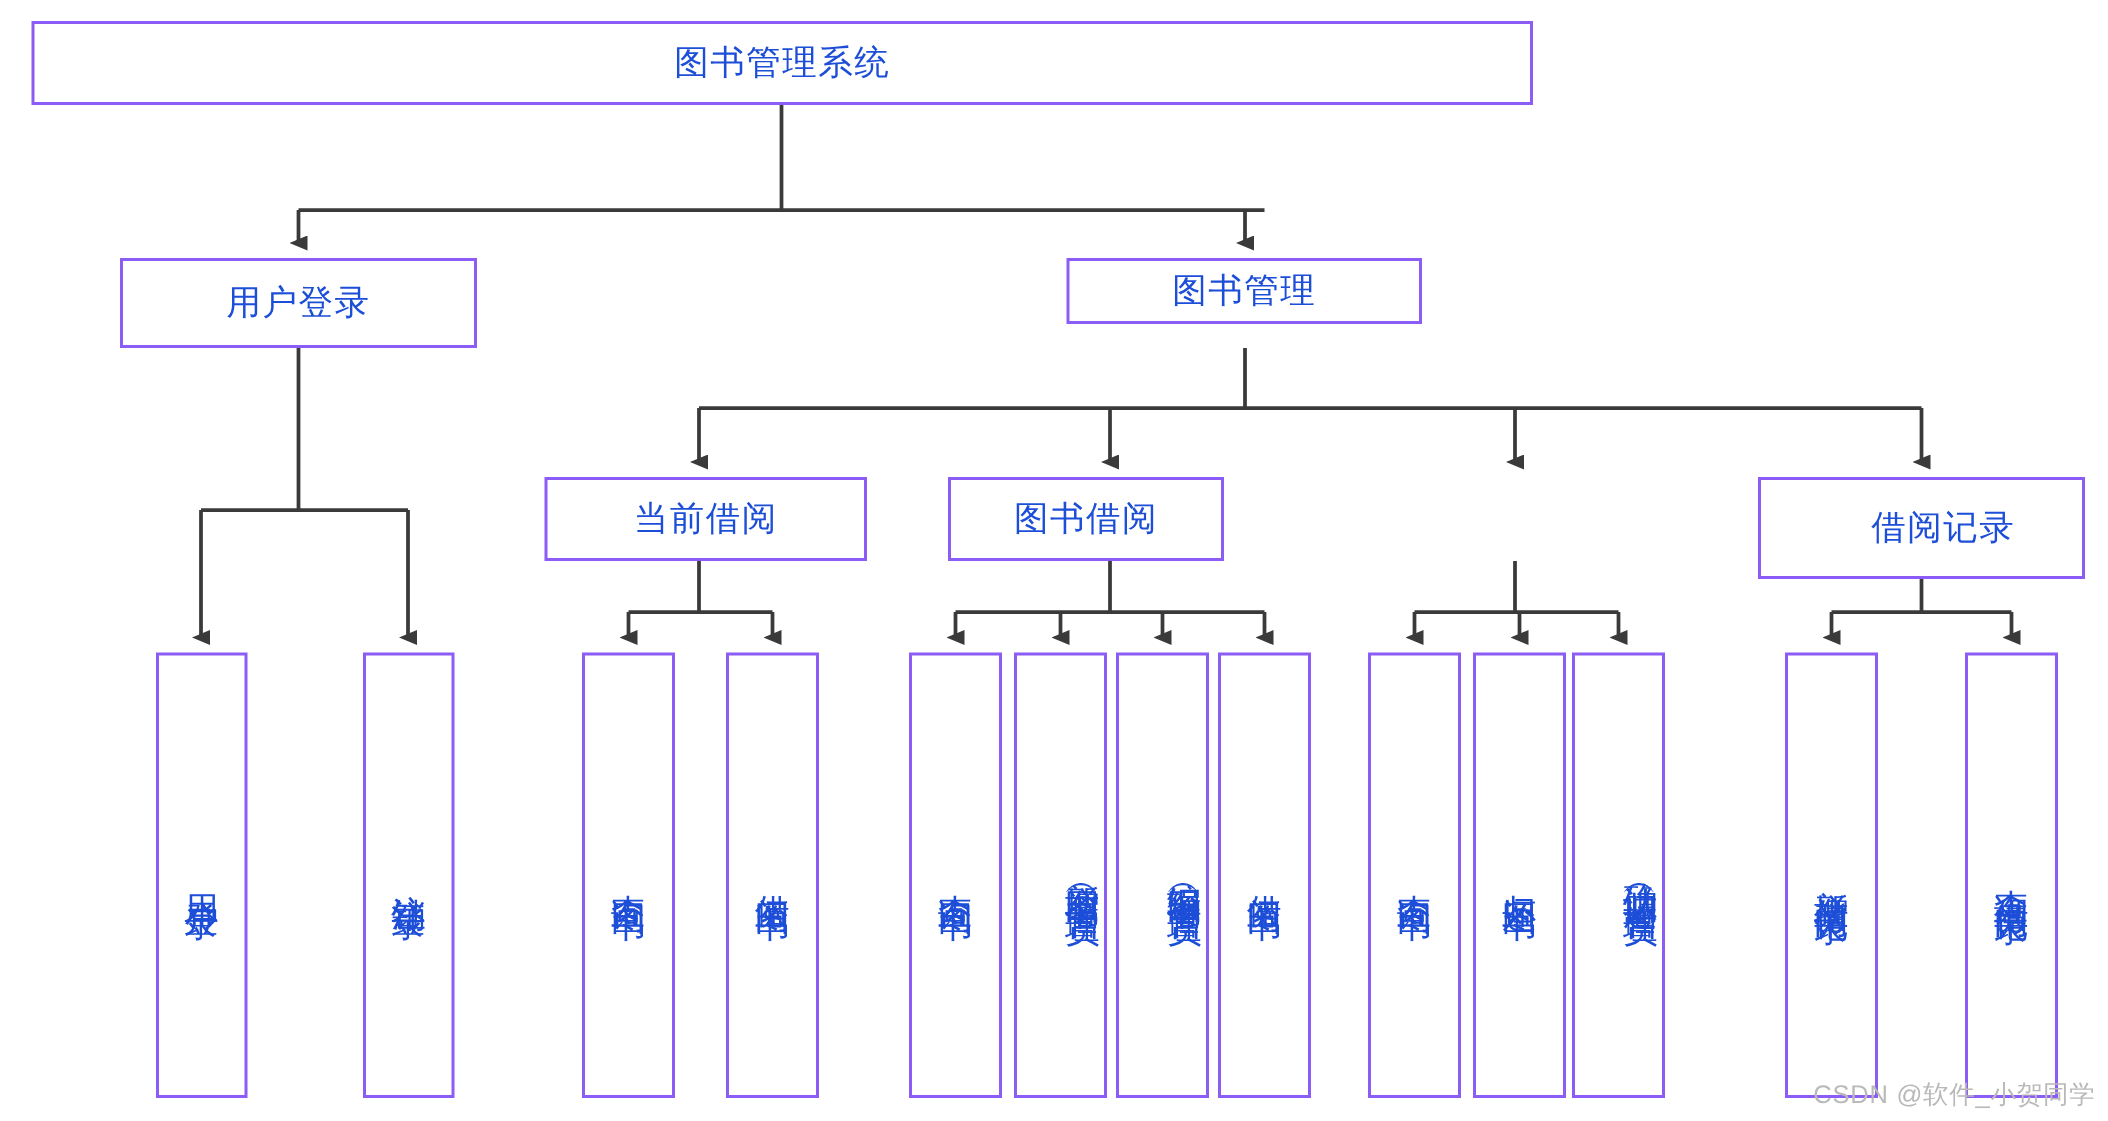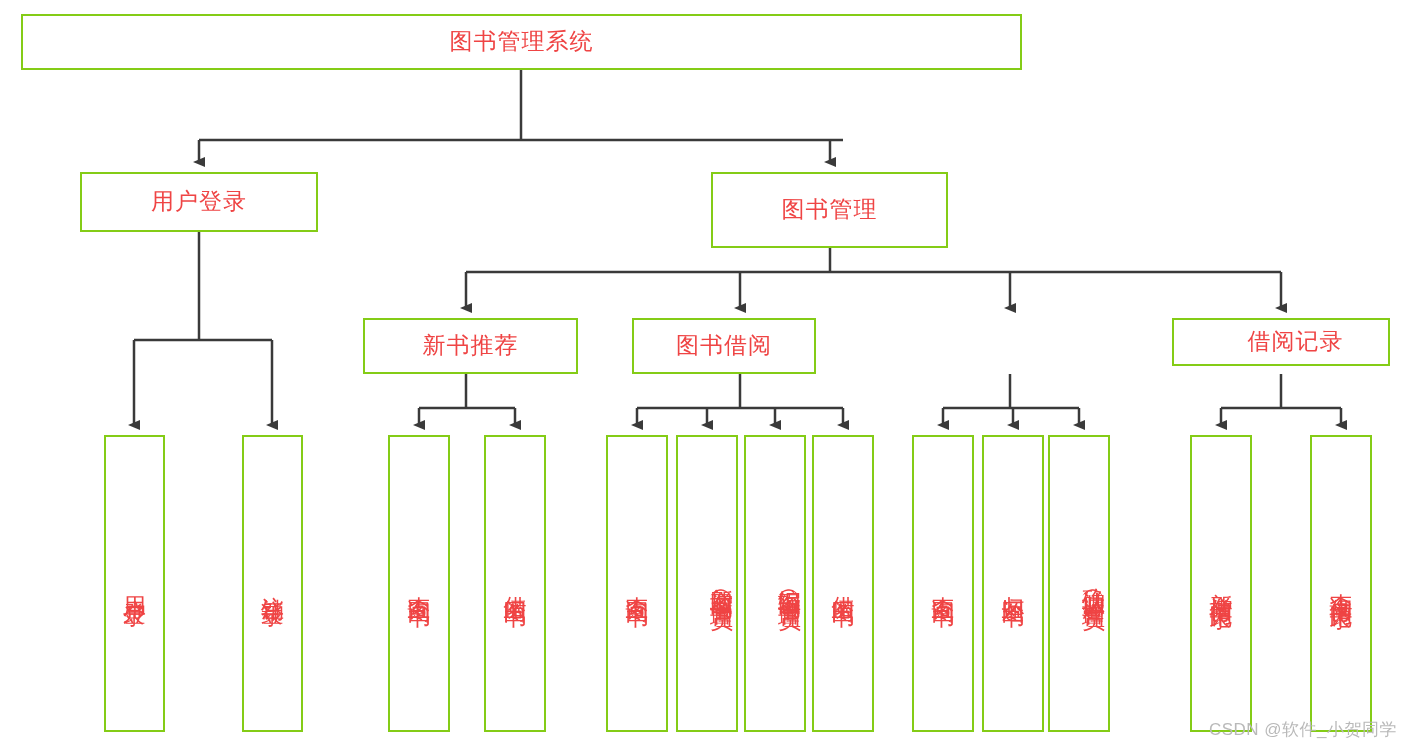--- a/index.html
+++ b/index.html
@@ -22,26 +22,26 @@
     position: absolute;
     left: 0;
     top: 0;
     width: 1405px;
     height: 747px;
     pointer-events: none;
   }
   .node {
     position: absolute;
     box-sizing: border-box;
-    border: 2px solid #84cc16;
+    border: 2px solid #8b5cf6;
     background: #ffffff;
     display: flex;
     align-items: center;
     justify-content: center;
-    color: #ef4444;
+    color: #1d4ed8;
     text-align: center;
   }
   .node.horiz {
     font-size: 23px;
     line-height: 1.2;
     letter-spacing: 1px;
   }
   .node.vert {
     writing-mode: vertical-rl;
     text-orientation: upright;
@@ -126,31 +126,31 @@
     </g>
   </svg>
 
   <div class="node horiz" style="left:21px; top:14px; width:1001px; height:56px;">
     <span>图书管理系统</span>
   </div>
 
   <div class="node horiz" style="left:80px; top:172px; width:238px; height:60px;">
     <span>用户登录</span>
   </div>
-  <div class="node horiz" style="left:711px; top:172px; width:237px; height:76px;">
+  <div class="node horiz" style="left:711px; top:172px; width:237px; height:44px;">
     <span>图书管理</span>
   </div>
 
   <div class="node horiz" style="left:363px; top:318px; width:215px; height:56px;">
-    <span>新书推荐</span>
+    <span>当前借阅</span>
   </div>
   <div class="node horiz" style="left:632px; top:318px; width:184px; height:56px;">
     <span>图书借阅</span>
   </div>
-  <div class="node horiz" style="left:1172px; top:318px; width:218px; height:48px;padding-left:29px;">
+  <div class="node horiz" style="left:1172px; top:318px; width:218px; height:68px;padding-left:29px;">
     <span>借阅记录</span>
   </div>
 
   <div class="node vert" style="left:104px; top:435px; width:61px; height:297px;">
     <span class="vtext">用户登录</span>
   </div>
   <div class="node vert" style="left:242px; top:435px; width:61px; height:297px;">
     <span class="vtext">注销登录</span>
   </div>
   <div class="node vert" style="left:388px; top:435px; width:62px; height:297px;">

